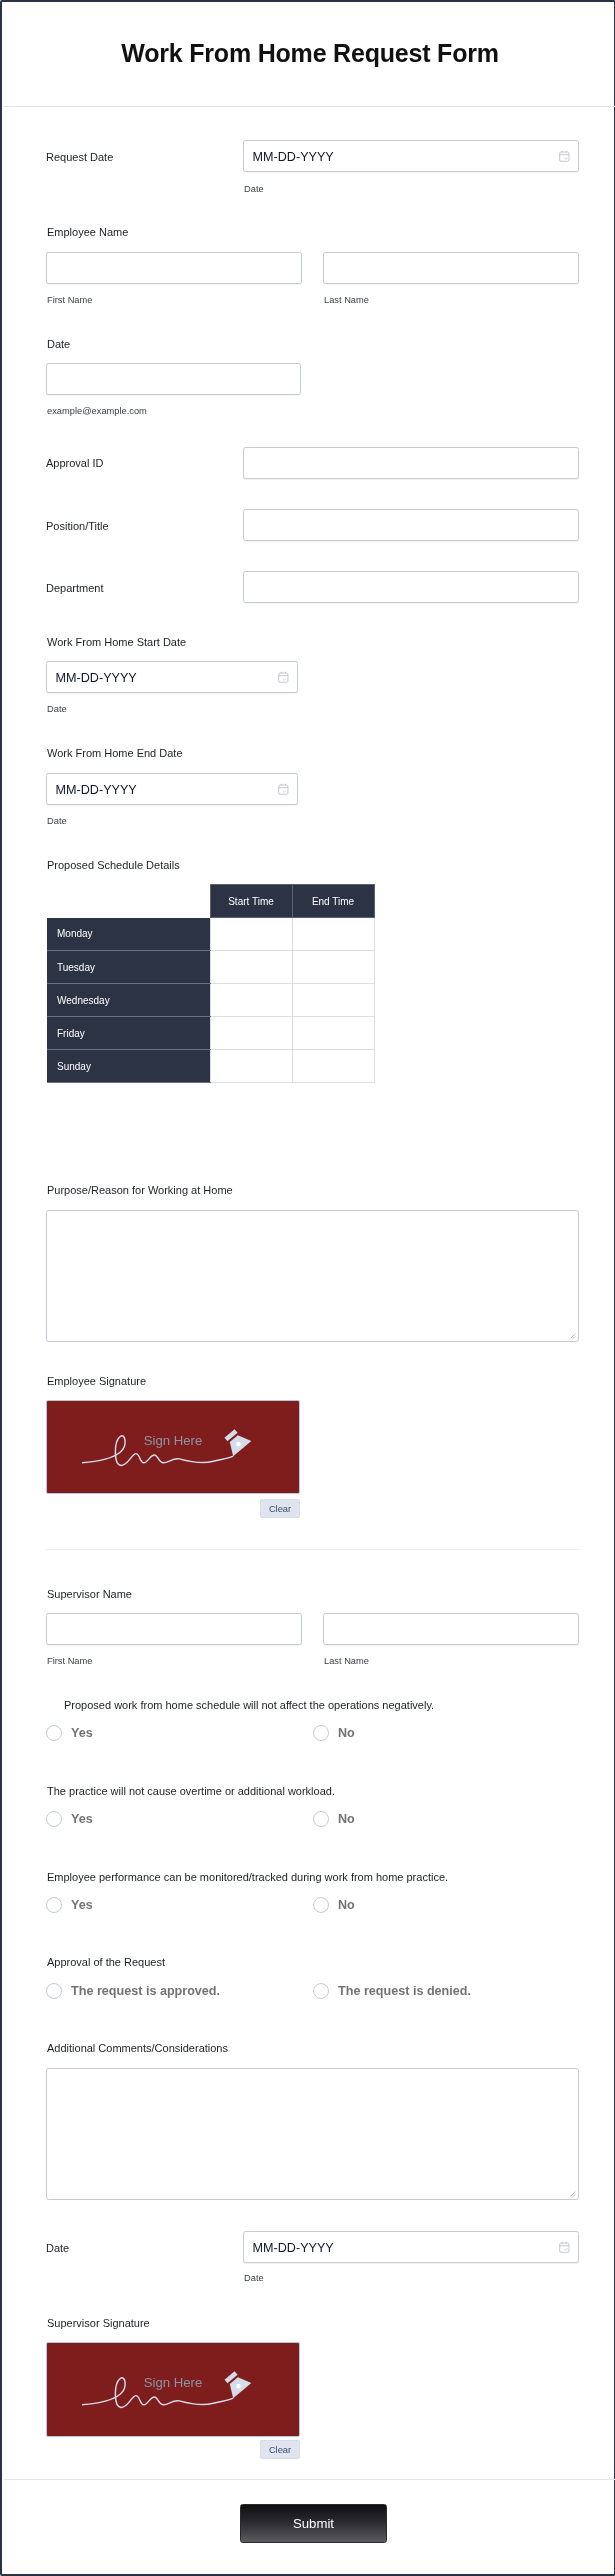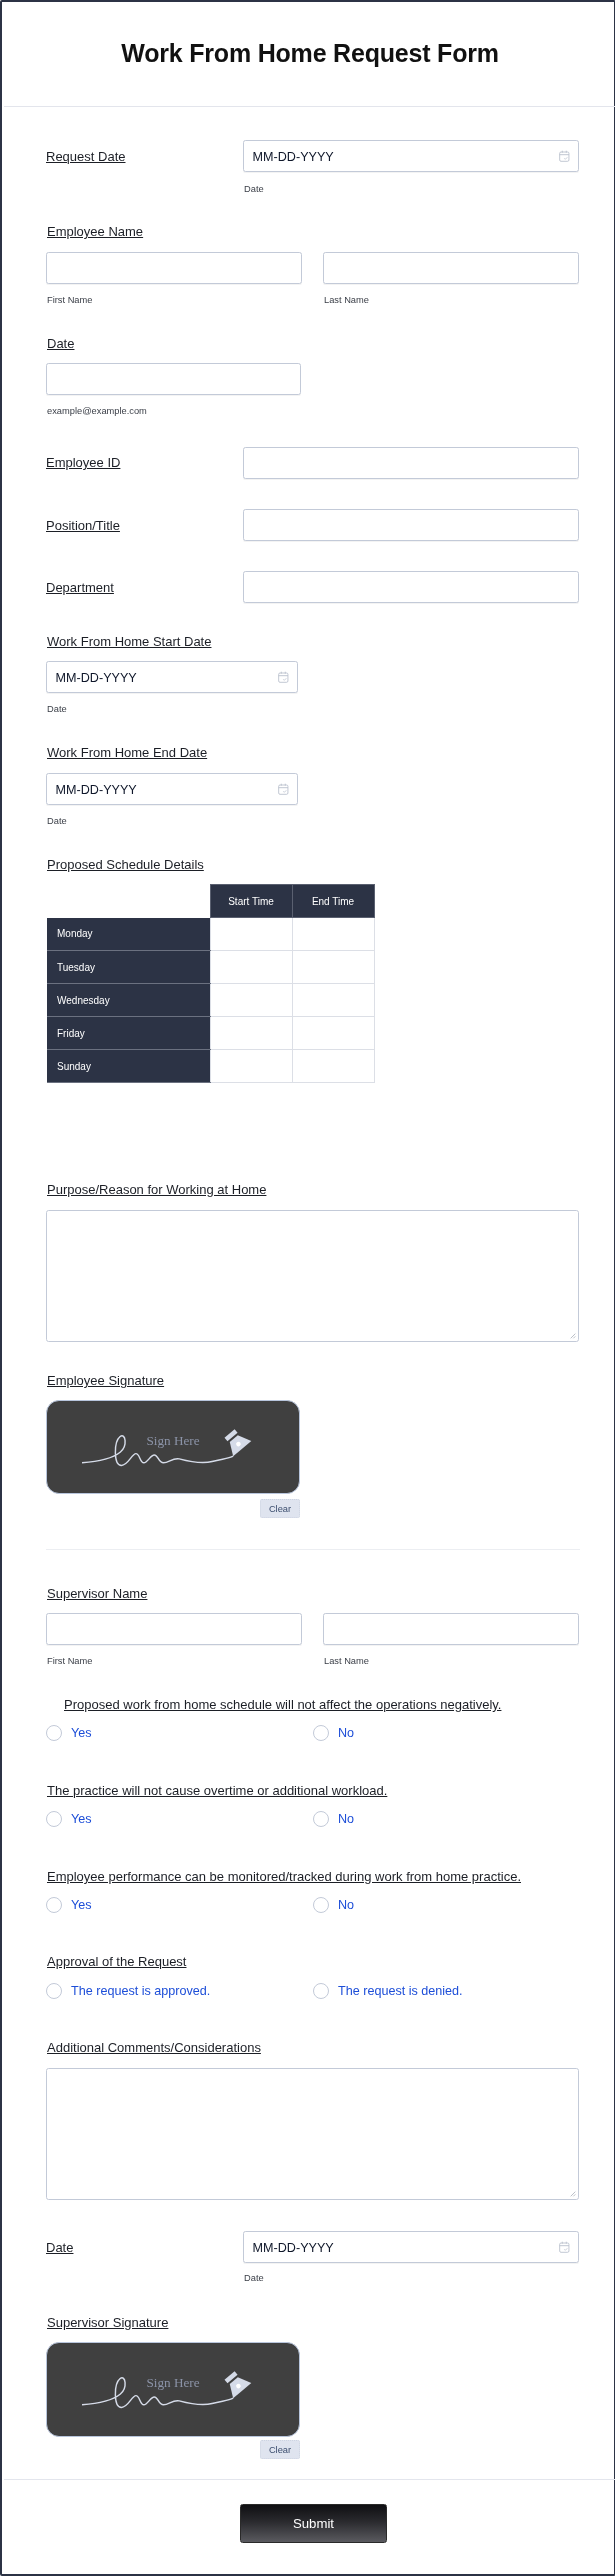--- a/index.html
+++ b/index.html
@@ -3,35 +3,35 @@
 <meta charset="utf-8">
 <style>
   * { box-sizing: border-box; margin: 0; padding: 0; }
   html, body { width: 616px; height: 2576px; background: #ffffff; }
   body { font-family: "Liberation Sans", "DejaVu Sans", sans-serif; color: #2c3345; position: relative; overflow: hidden; }
   .frame { position: absolute; left: 0; top: 0; width: 616px; height: 2576px; border: 2px solid #2c3345; border-radius: 2px; background: #fff; }
   .abs { position: absolute; }
   .title { left: 0; width: 616px; top: 37px; text-align: center; font-size: 25px; font-weight: bold; color: #0a1551; letter-spacing: -0.2px; color: #111; }
   .hdivider { left: 2px; width: 612px; top: 104px; height: 1.3px; background: #e3e5ec; }
   .sdivider { left: 44px; width: 534px; height: 1.3px; background: #eceef2; }
-  .label { font-size: 13px; color: #1c1f26; line-height: 16px; text-decoration: underline; }
+  .label { font-size: 11px; color: #1c1f26; line-height: 16px; }
   .sub { font-size: 9.3px; color: #3c4049; line-height: 12px; }
   .input { border: 0.7px solid #c3cad8; border-radius: 2.6px; background: #fff; height: 32px; box-shadow: 0 0.7px 0.7px rgba(0,0,0,0.05); }
   .placeholder { position: absolute; left: 8.6px; top: 8.6px; font-size: 12.6px; color: #0f172a; }
   .cal { position: absolute; right: 8px; top: 9.3px; width: 10.6px; height: 12px; }
   .textarea { border: 0.7px solid #c3cad8; border-radius: 2.6px; background: #fff; }
   .resize { position: absolute; right: 2px; bottom: 2px; width: 6px; height: 6px; }
   .radio { width: 16px; height: 16px; border: 1px solid #c3cad8; border-radius: 50%; background: #fff; }
-  .radio-text { font-size: 12.6px; color: #1d4ed8; line-height: 16px; }
+  .radio-text { font-size: 12.6px; color: #737373; line-height: 16px; font-weight: bold; }
   table.matrix { position: absolute; left: 45px; top: 882px; border-collapse: collapse; }
   .matrix th { background: #2c3345; color: #fff; font-weight: normal; font-size: 10px; height: 33px; width: 82px; border: 0.7px solid #5a6070; }
   .matrix th.blank { background: transparent; border: none; width: 163px; }
   .matrix td.day { background: #2c3345; color: #fff; font-size: 10px; padding-left: 10px; width: 163px; height: 33px; border-bottom: 0.7px solid #6b7180; }
   .matrix td.cell { background: #fff; border: 0.7px solid #dcdfe6; width: 82px; height: 33px; }
-  .sigpad { border: 0.7px solid #b8c5dc; border-radius: 13px; background: #404040; font-family: Liberation Serif, serif; }
+  .sigpad { border: 0.7px solid #b8c5dc; border-radius: 2px; background: #7f1d1d; }
   .sign-here { position: absolute; left: 0; width: 100%; top: 32px; text-align: center; font-size: 13.2px; color: #8b93a7; padding-right: 0; }
   .clear-btn { background: #dfe4ef; color: #3c4e6e; font-size: 9.3px; border-radius: 2px; text-align: center; line-height: 18.5px; border: 0.7px dotted #cdd4e2; }
   .submit { left: 238px; top: 2502px; width: 147px; height: 39px; border-radius: 2.6px; border: 0.7px solid #2a2a2a; background: linear-gradient(#0f0f12 0%, #2a2a2e 45%, #5a5a5f 100%); color: #fff; font-size: 13.2px; text-align: center; line-height: 38px; }
 </style>
 </head>
 <body>
 
 <div class="frame">
 
   <div class="abs title">Work From Home Request Form</div>
@@ -53,21 +53,21 @@
   <div class="abs label" style="left:45px; top:222px;">Employee Name</div>
   <div class="abs input" style="left:44px; top:250px; width:256px;"></div>
   <div class="abs input" style="left:321px; top:250px; width:256px;"></div>
   <div class="abs sub" style="left:45px; top:292px;">First Name</div>
   <div class="abs sub" style="left:322px; top:292px;">Last Name</div>
 
   <div class="abs label" style="left:45px; top:334px;">Date</div>
   <div class="abs input" style="left:44px; top:361px; width:255px;"></div>
   <div class="abs sub" style="left:45px; top:403px;">example@example.com</div>
 
-  <div class="abs label" style="left:44px; top:453px;">Employee ID</div>
+  <div class="abs label" style="left:44px; top:453px;">Approval ID</div>
   <div class="abs input" style="left:241px; top:445px; width:336px;"></div>
 
   <div class="abs label" style="left:44px; top:516px;">Position/Title</div>
   <div class="abs input" style="left:241px; top:507px; width:336px;"></div>
 
   <div class="abs label" style="left:44px; top:578px;text-align:center;">Department</div>
   <div class="abs input" style="left:241px; top:569px; width:336px;"></div>
 
   <div class="abs label" style="left:45px; top:632px;">Work From Home Start Date</div>
   <div class="abs input" style="left:44px; top:659px; width:252px;">

